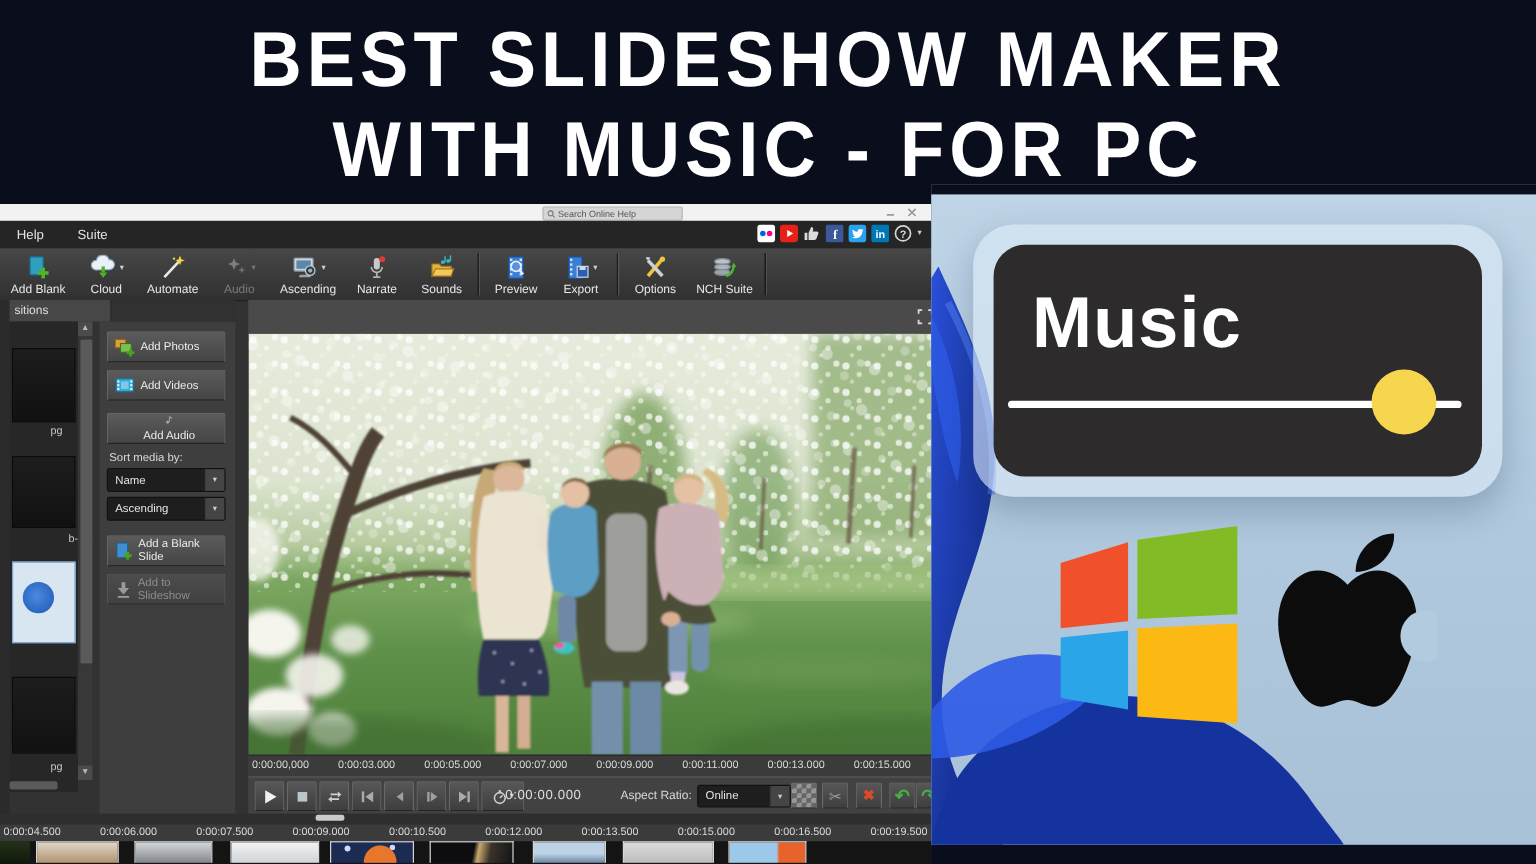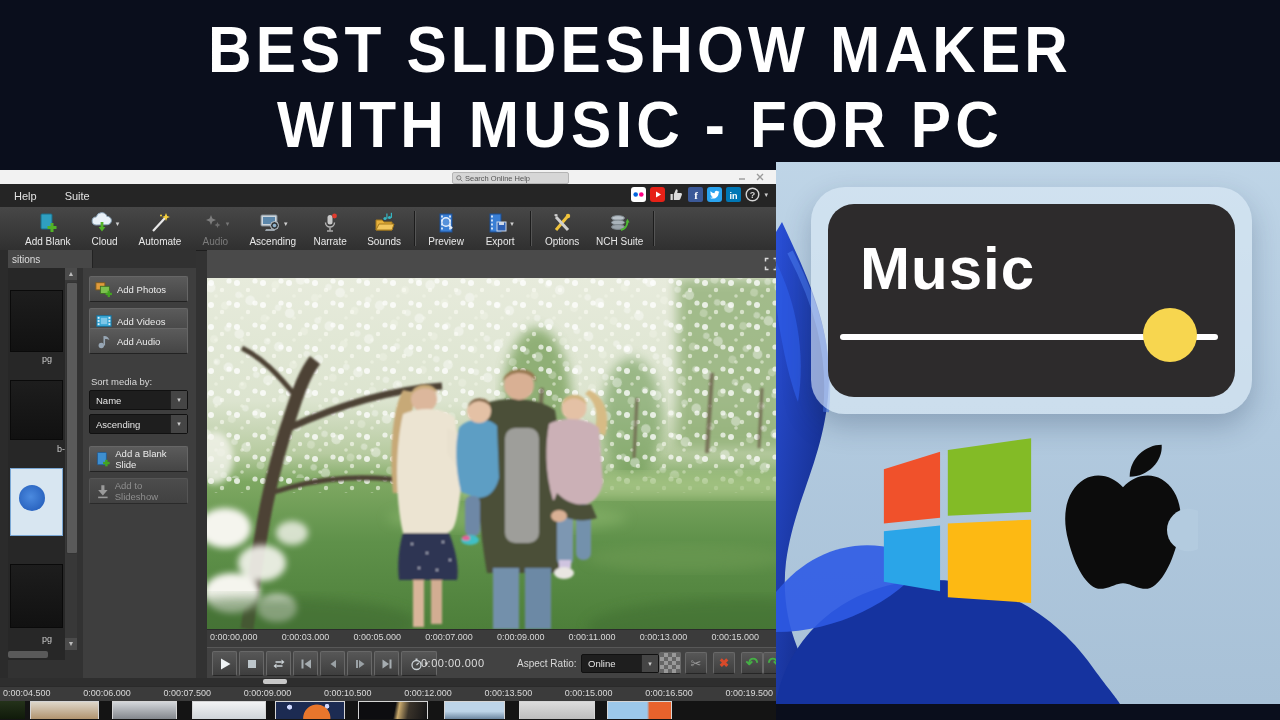--- a/index.html
+++ b/index.html
@@ -19,21 +19,21 @@
   .searchbox{left:452px;top:2px;width:112px;height:10px;background:#d6d6d6;border:1px solid #b5b5b5;border-radius:2px;
              font-size:7.5px;color:#555;display:flex;align-items:center;padding-left:3px;gap:2px;}
   .winctl{top:2px;height:9px;display:flex;gap:10px;right:12px;align-items:center;}
 
   .menubar{left:0;top:14px;width:776px;height:23px;background:#252525;display:flex;align-items:center;}
   .menuitem{color:#e3e3e3;font-size:11px;padding:0 14px;}
   .socialrow{position:absolute;right:8px;top:3px;display:flex;gap:4px;align-items:center;}
   .soc{width:15px;height:15px;display:block;}
 
   .toolbar{left:0;top:37px;width:776px;height:43px;background:linear-gradient(180deg,#474747,#303030);
-           border-bottom:1px solid #1e1e1e;display:flex;align-items:stretch;padding-left:18px;}
+           border-bottom:1px solid #1e1e1e;display:flex;align-items:stretch;padding-left:2px;}
   .tbtn{display:flex;flex-direction:column;align-items:center;justify-content:flex-end;padding:2px 7px 3px;min-width:40px;}
   .tbtn .ico{height:24px;display:flex;align-items:center;}
   .tlabel{font-size:10px;color:#e8e8e8;white-space:nowrap;margin-top:1px;}
   .tbtn.disabled .tlabel{color:#7b7b7b;}
   .tsep{width:2px;margin:4px 3px;background:linear-gradient(90deg,#1c1c1c 50%,#555 50%);}
   .caret{font-size:7px;color:#cfcfcf;line-height:7px;}
 
   
   .leftstrip{left:0;top:80px;width:8px;height:436px;background:#2b2b2b;}
   .tabrow{left:8px;top:80px;width:188px;height:18px;background:#313131;}
@@ -367,21 +367,21 @@
             <rect x="3" y="5.5" width="2" height="2" fill="#dff0fa"></rect>
             <rect x="3" y="9" width="2" height="2" fill="#dff0fa"></rect>
             <rect x="3" y="12.5" width="2" height="2" fill="#dff0fa"></rect>
             <rect x="15" y="5.5" width="2" height="2" fill="#dff0fa"></rect>
             <rect x="15" y="9" width="2" height="2" fill="#dff0fa"></rect>
             <rect x="15" y="12.5" width="2" height="2" fill="#dff0fa"></rect>
             <rect x="6.5" y="6.5" width="7" height="7" fill="#7ec7e8"></rect>
           </svg>
         <span>Add Videos</span>
       </div>
-      <div class="abs pbtn" style="top:60px;">
+      <div class="abs pbtn" style="top:76px;flex-direction:column;">
         <svg width="18" height="18" viewBox="0 0 20 20">
             <circle cx="7" cy="15" r="3" fill="#97a6b4"></circle>
             <rect x="9.4" y="4.5" width="1.8" height="10.5" fill="#97a6b4"></rect>
             <path d="M11,4.5 C14,5 15.5,6.8 16,9 C14.3,7.8 12.7,7.6 11,7.9 Z" fill="#97a6b4"></path>
           </svg>
         <span>Add Audio</span>
       </div>
       <div class="abs plabel" style="top:108px;">Sort media by:</div>
       <div class="abs pselect" style="top:122px;">
         <span class="val">Name</span>

